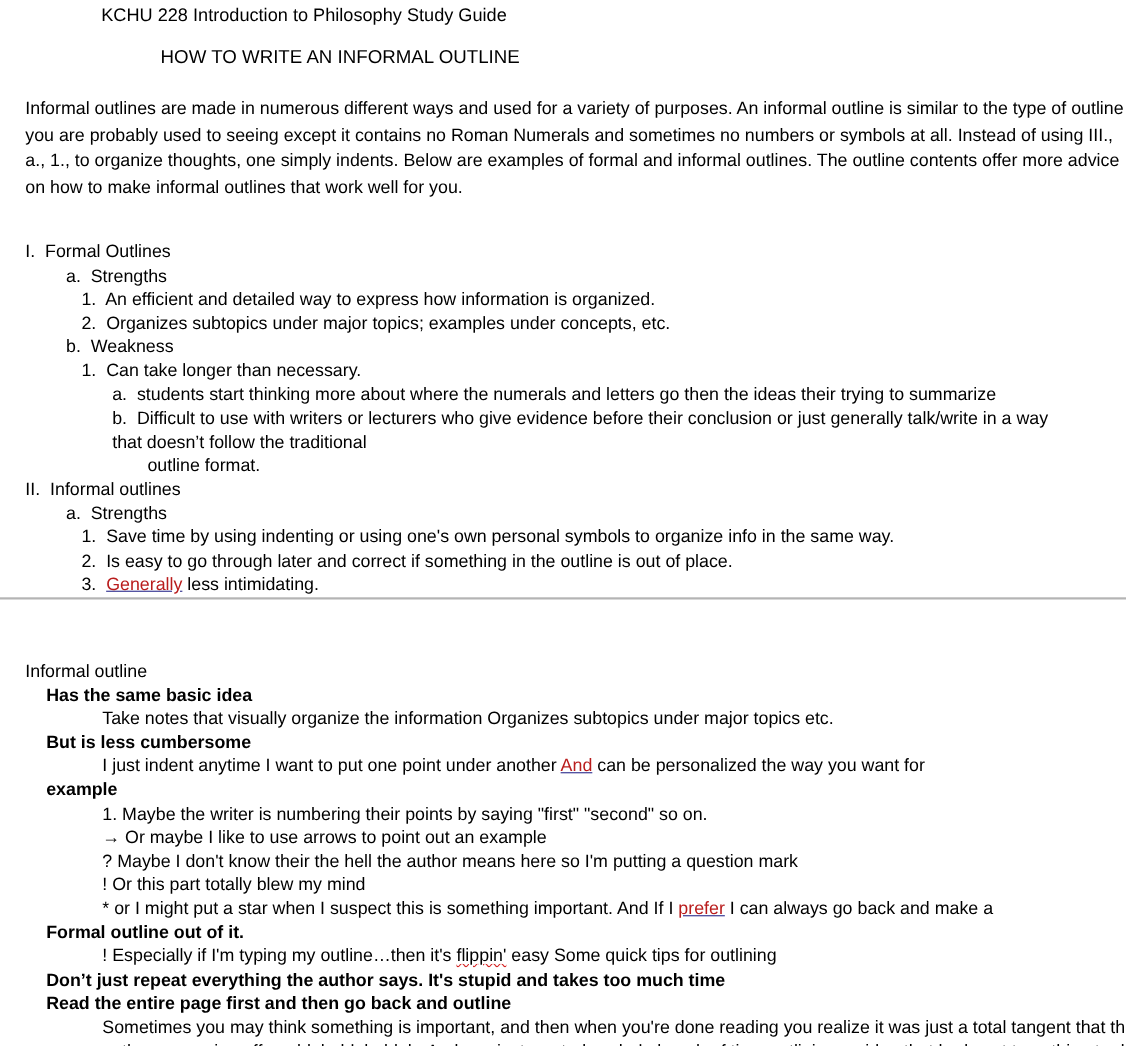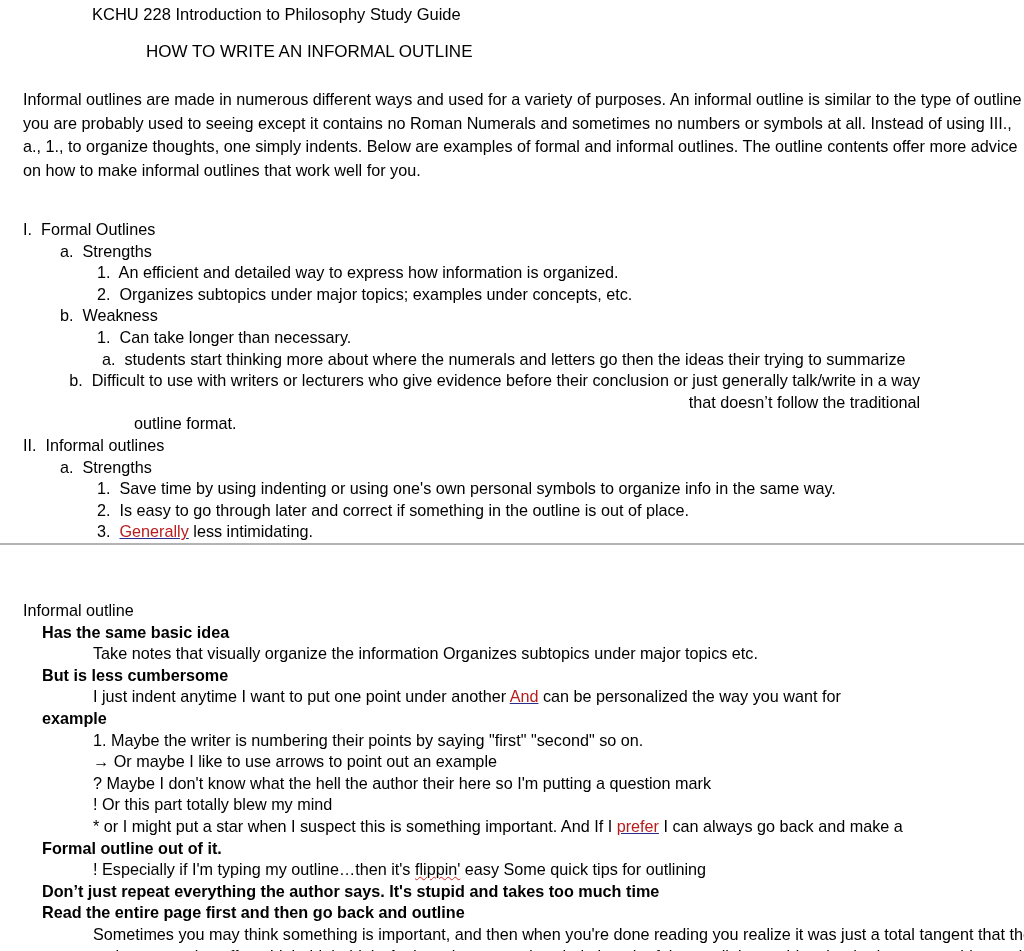--- a/index.html
+++ b/index.html
@@ -57,23 +57,23 @@
     top: 219px;
     width: 1024px;
     font-size: 16.2px;
     line-height: 21.6px;
   }
   .outline .ln {
     white-space: pre-wrap;
   }
   .lv0 { padding-left: 23px; }
   .lv1 { padding-left: 60px; }
-  .lv2 { padding-left: 97px; }
+  .lv2 { padding-left: 74px; }
   .lv3 { padding-left: 102px; }
-  .lv3w { padding-left: 60px; width: 860px; text-align: right; }
+  .lv3w { padding-left: 102px; width: 860px; }
   .cont2 { padding-left: 134px; }
 
   
   .divider {
     position: absolute;
     left: 0;
     top: 543px;
     width: 1024px;
     height: 2px;
     background: #b4b4b4;
@@ -140,21 +140,21 @@
 
   <div class="sample">
     <div class="ln s0">Informal outline</div>
     <div class="ln s1">Has the same basic idea</div>
     <div class="ln s2">Take notes that visually organize the information Organizes subtopics under major topics etc.</div>
     <div class="ln s1">But is less cumbersome</div>
     <div class="ln s2w"><span>I just indent anytime I want to put one point under another </span><span class="hyperlink">And</span><span> can be personalized the way you want for</span></div>
     <div class="ln s1">example</div>
     <div class="ln s2">1. Maybe the writer is numbering their points by saying "first" "second" so on.</div>
     <div class="ln s2 arrow">→ Or maybe I like to use arrows to point out an example</div>
-    <div class="ln s2">? Maybe I don't know what the hell the author their here so I'm putting a question mark</div>
+    <div class="ln s2">? Maybe I don't know their the hell the author means here so I'm putting a question mark</div>
     <div class="ln s2">! Or this part totally blew my mind</div>
     <div class="ln s2w"><span>* or I might put a star when I suspect this is something important. And If I </span><span class="hyperlink">prefer</span><span> I can always go back and make a</span></div>
     <div class="ln s1">Formal outline out of it.</div>
     <div class="ln s2"><span>! Especially if I'm typing my outline…then it's </span><span class="misspell">flippin'</span><span> easy Some quick tips for outlining</span></div>
     <div class="ln s1">Don’t just repeat everything the author says. It's stupid and takes too much time</div>
     <div class="ln s1">Read the entire page first and then go back and outline</div>
     <div class="ln s2p">Sometimes you may think something is important, and then when you're done reading you realize it was just a total tangent that the author was going off on, blah, blah, blah. And you just wasted a whole bunch of time outlining an idea that had next to nothing to do with the overall point of the text…Damn it! Ugh. Relax…keep it together. It's just an outline.</div>
   </div>
 
 </div>

